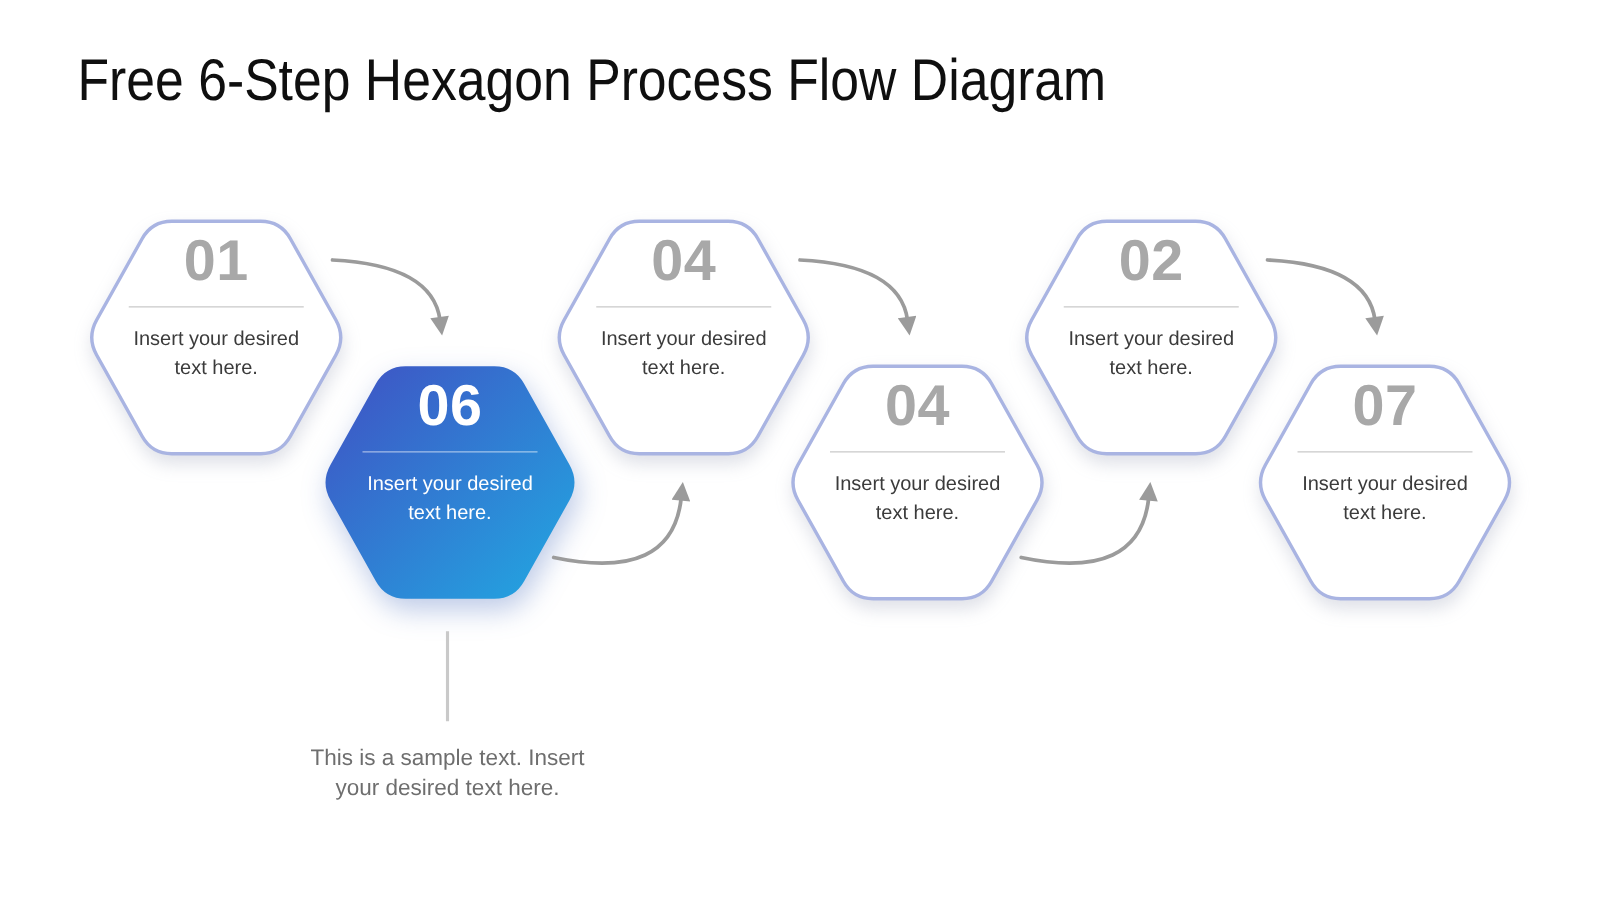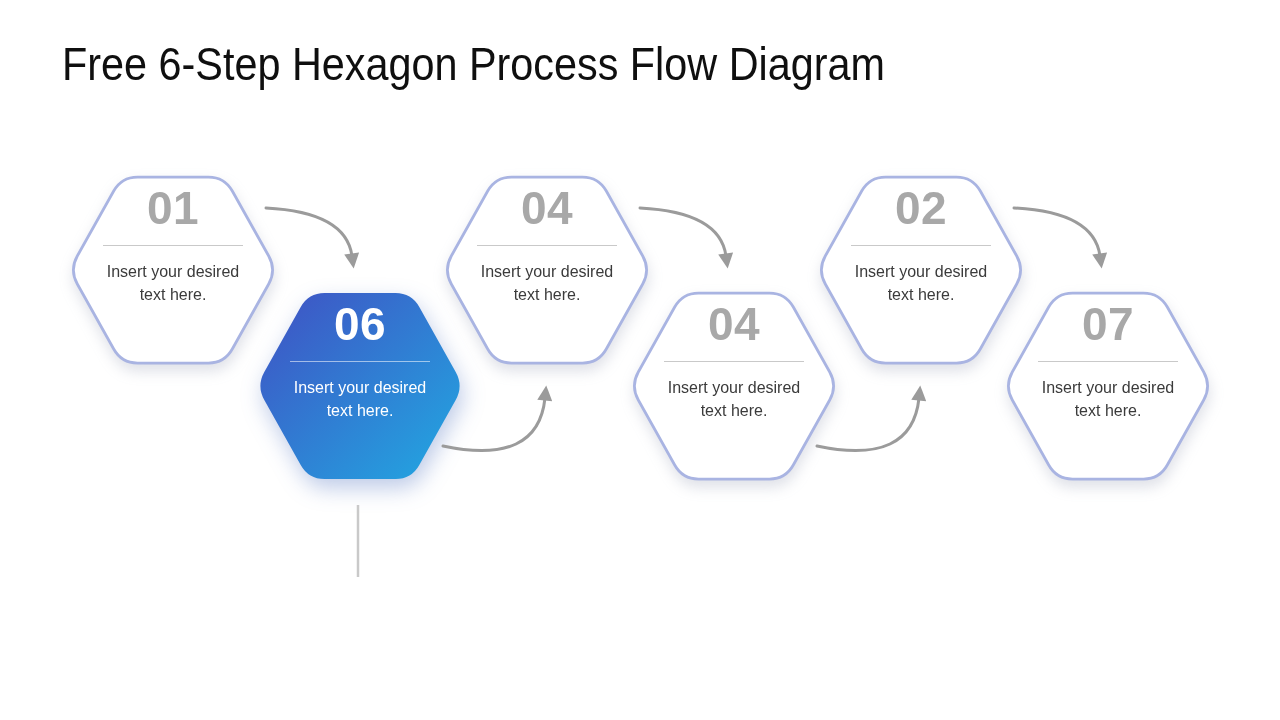--- a/index.html
+++ b/index.html
@@ -105,14 +105,15 @@
     <div class="step-divider"></div>
     <div class="step-text">Insert your desired text here.</div>
   </div>
 
   <div class="hex-content" style="left:1004.5px;top:293px">
     <div class="step-number">07</div>
     <div class="step-divider"></div>
     <div class="step-text">Insert your desired text here.</div>
   </div>
 
+  <div class="callout-text">This is a sample text. Insert your desired text here.</div>
 
 </div>
 
 </body></html>

